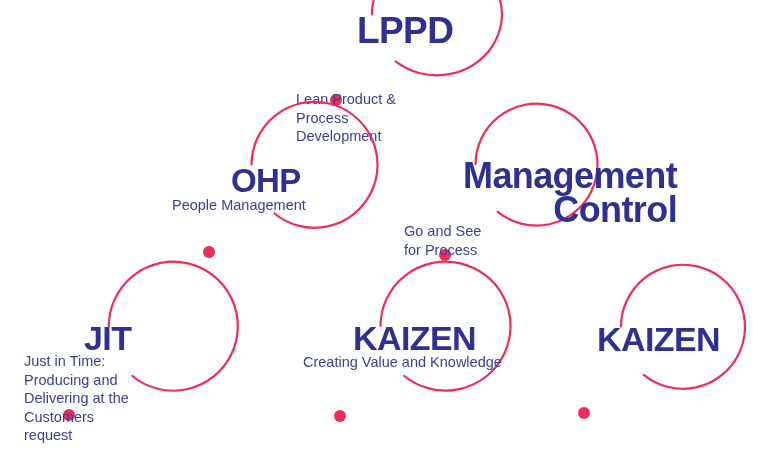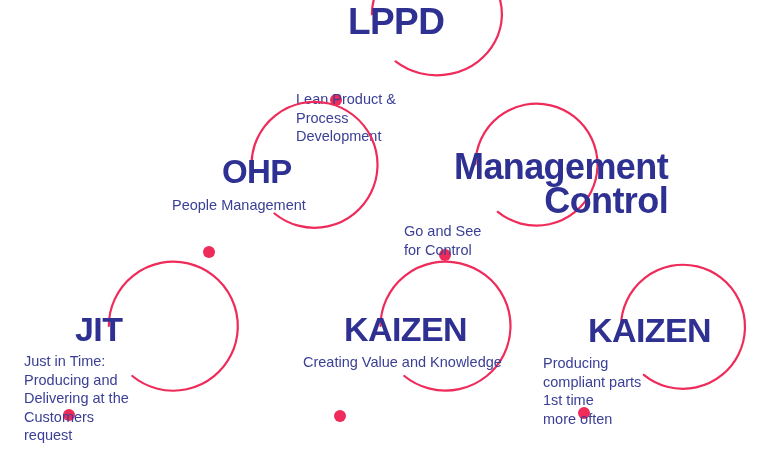--- a/index.html
+++ b/index.html
@@ -36,21 +36,21 @@
     position: absolute;
     white-space: nowrap;
   }
 
   .node-title {
     font-family: "Liberation Sans", sans-serif;
     font-weight: bold;
     color: #2e3192;
     letter-spacing: -0.6px;
     line-height: 0.95;
-    margin: 2px;
+    margin: 11px;
     white-space: nowrap;
   }
 
   .node-subtitle {
     font-family: "Liberation Sans", sans-serif;
     font-weight: normal;
     color: #3b4096;
     line-height: 1.28;
     margin: 0;
     white-space: nowrap;
@@ -116,21 +116,21 @@
 
   <div class="node" id="node-mgmt">
     <svg class="node-arc" width="126" height="126" viewBox="0 0 126 126">
       <path d="M 118.8 57.8
                A 61 61 0 1 0 96.5 10.2" fill="none" stroke="#ef2b5a" stroke-width="2.2" stroke-linecap="round"></path>
       <circle cx="66" cy="101" r="6" fill="#ef2b5a"></circle>
     </svg>
     <div class="node-text node-title" style="white-space: pre-line; text-align: right;">Management
 Control</div>
     <div class="node-text node-subtitle">Go and See
-for Control</div>
+for Process</div>
   </div>
 
   <div class="node" id="node-jit">
     <svg class="node-arc" width="133" height="133" viewBox="0 0 133 133">
       <path d="M 125.3 61.0
                A 64.5 64.5 0 1 0 101.8 11.0" fill="none" stroke="#ef2b5a" stroke-width="2.2" stroke-linecap="round"></path>
       <circle cx="62" cy="100" r="6" fill="#ef2b5a"></circle>
     </svg>
     <div class="node-text node-title">JIT</div>
     <div class="node-text node-subtitle">Just in Time: Producing and
@@ -147,17 +147,15 @@
     <div class="node-text node-subtitle">Creating Value and Knowledge</div>
   </div>
 
   <div class="node" id="node-jidoka">
     <svg class="node-arc" width="128" height="128" viewBox="0 0 128 128">
       <path d="M 120.8 58.8
                A 62 62 0 1 0 98.0 10.5" fill="none" stroke="#ef2b5a" stroke-width="2.2" stroke-linecap="round"></path>
       <circle cx="61" cy="97" r="6" fill="#ef2b5a"></circle>
     </svg>
     <div class="node-text node-title">KAIZEN</div>
-    <div class="node-text node-subtitle">Producing compliant parts 1st time
-more often</div>
   </div>
 
 </div>
 
 </body></html>

